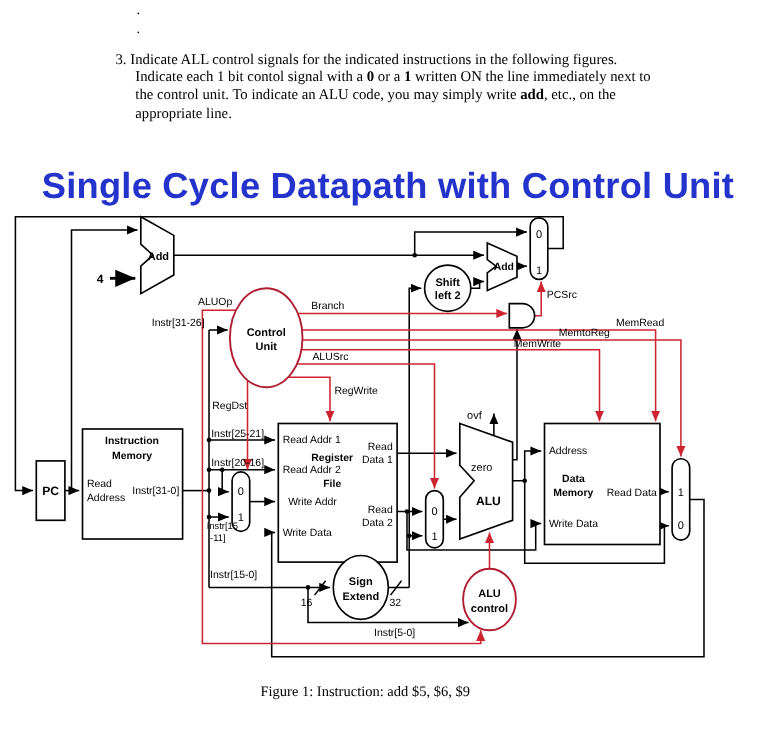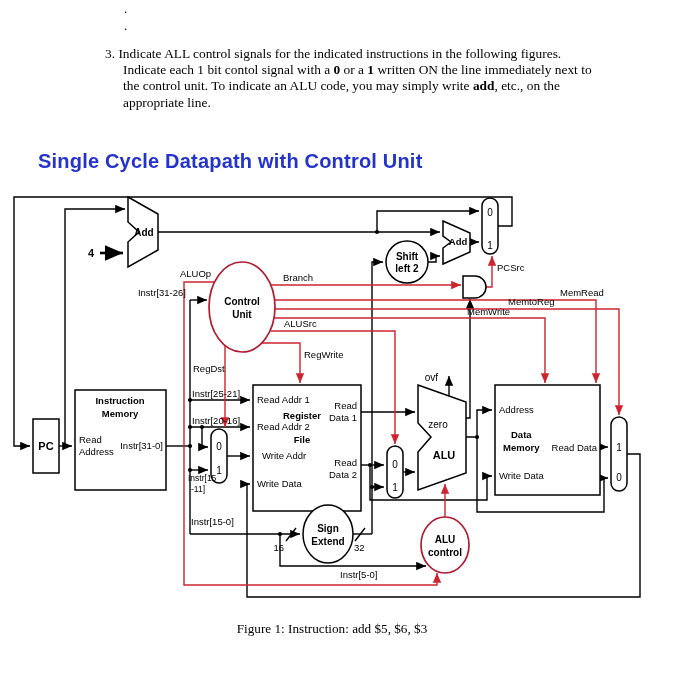--- a/index.html
+++ b/index.html
@@ -9,21 +9,21 @@
     --wire-black:#000000;
   }
   html,body{margin:0;padding:0;}
   body{width:700px;height:674px;position:relative;background:#ffffff;
        font-family:"Liberation Serif",serif;color:#000;overflow:hidden;}
   .top-dots{position:absolute;left:124px;top:0px;font-size:13px;line-height:17px;}
   .question{position:absolute;left:105px;top:46px;width:470px;font-size:13.4px;
             line-height:16.2px;padding-left:18px;text-indent:-18px;}
   .title{position:absolute;left:38px;top:150px;margin:0;
          font-family:"Liberation Sans",sans-serif;font-weight:bold;
-         font-size:20px;color:var(--title-blue);letter-spacing:0.2px;white-space:nowrap;}
+         font-size:33px;color:var(--title-blue);letter-spacing:0.2px;white-space:nowrap;}
   .caption{position:absolute;left:0;top:621px;width:664px;text-align:center;font-size:13.2px;}
   svg.diagram{position:absolute;left:0;top:0;}
   
   .box{fill:#fff;stroke:var(--wire-black);stroke-width:1.5;}
   .shape{fill:#fff;stroke:var(--wire-black);stroke-width:1.5;}
   .oval-black{fill:#fff;stroke:var(--wire-black);stroke-width:1.5;}
   .oval-red{fill:#fff;stroke:var(--oval-red);stroke-width:1.7;}
   .wire{fill:none;stroke:var(--wire-black);stroke-width:1.4;}
   .wire-thick{stroke-width:2.6;}
   .cwire{fill:none;stroke:var(--control-red);stroke-width:1.4;}
@@ -242,13 +242,13 @@
     <text class="s85" x="188" y="481">Instr[15</text>
     <text class="s85" x="191" y="492">-11]</text>
     <text x="191" y="525">Instr[15-0]</text>
     <text x="340" y="578">Instr[5-0]</text>
     <text class="end" x="284" y="551">16</text>
     <text x="354" y="551">32</text>
     <text class="end b s11" x="94" y="257">4</text>
   </g>
 </svg>
 
-<div class="caption">Figure 1: Instruction: add $5, $6, $3</div>
+<div class="caption">Figure 1: Instruction: add $5, $6, $9</div>
 
 </body></html>

